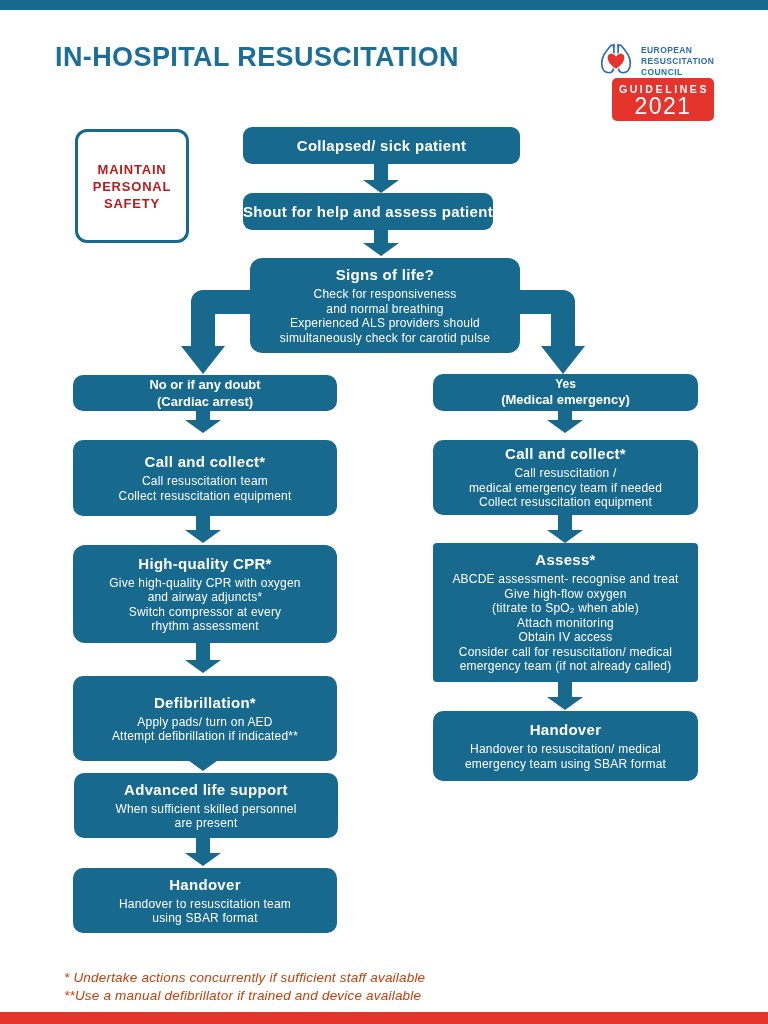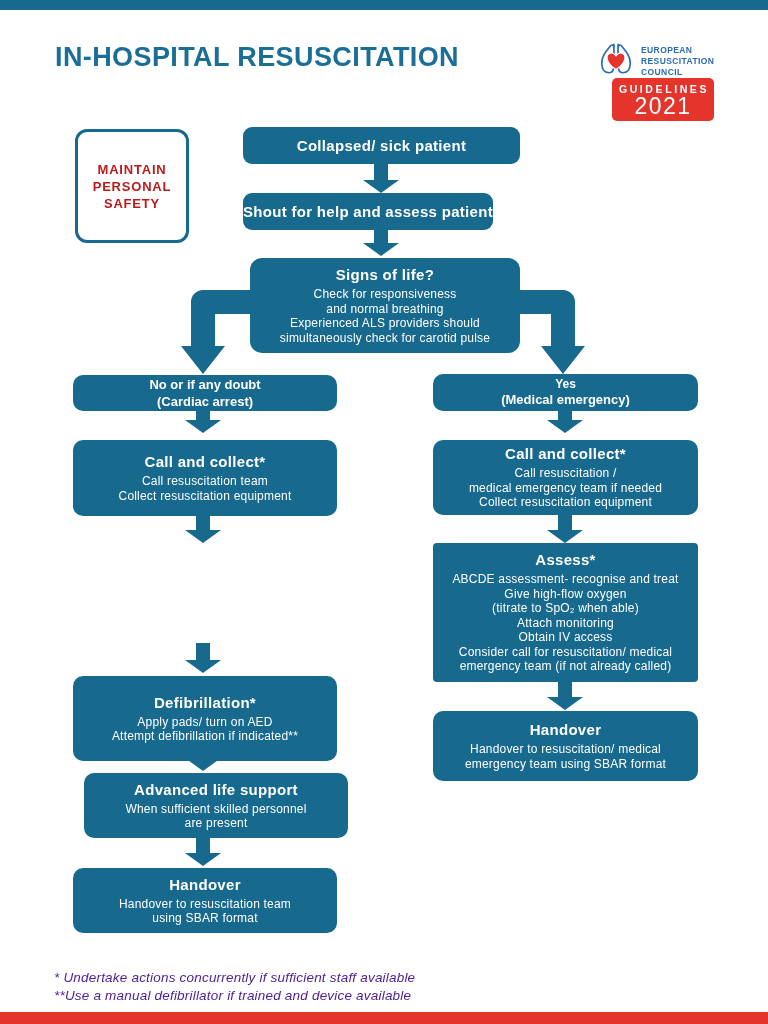--- a/index.html
+++ b/index.html
@@ -30,21 +30,21 @@
   .node-title.mb{margin-bottom:4px;}
   .yes-small{font-size:12px;font-weight:bold;line-height:13px;}
   .branch-line{font-size:13px;font-weight:bold;line-height:17px;}
   
   .arrow{position:absolute;width:36px;display:flex;flex-direction:column;align-items:center;}
   .arrow .shaft{width:14px;background:#17698E;}
   .arrow .head{width:0;height:0;border-left:18px solid transparent;
                border-right:18px solid transparent;border-top:13px solid #17698E;}
   .elbow{position:absolute;}
   
-  .footnotes{position:absolute;left:54px;top:969px;color:#4c1d95;font-style:italic;
+  .footnotes{position:absolute;left:64px;top:969px;color:#c2410c;font-style:italic;
              font-size:13.5px;line-height:18px;letter-spacing:.2px;}
 </style>
 </head>
 <body>
 
 <div class="canvas">
 
   <div class="bar-top"></div>
 
   <div class="page-title">IN-HOSPITAL RESUSCITATION</div>
@@ -139,20 +139,27 @@
 
   <div class="arrow" style="left:185px;top:516px;">
     <div class="shaft" style="height:14px;"></div>
       <div class="head"></div>
   </div>
   <div class="arrow" style="left:547px;top:515px;">
     <div class="shaft" style="height:15px;"></div>
       <div class="head"></div>
   </div>
 
+  <div class="node" style="left:73px;top:545px;width:264px;height:98px;border-radius:12px;">
+    <div class="node-title mb">High-quality CPR*</div>
+    <div class="node-line">Give high-quality CPR with oxygen</div>
+    <div class="node-line">and airway adjuncts*</div>
+    <div class="node-line">Switch compressor at every</div>
+    <div class="node-line">rhythm assessment</div>
+  </div>
 
   <div class="node" style="left:433px;top:543px;width:265px;height:139px;border-radius:4px;">
     <div class="node-title mb">Assess*</div>
     <div class="node-line">ABCDE assessment- recognise and treat</div>
     <div class="node-line">Give high-flow oxygen</div>
     <div class="node-line">(titrate to SpO₂ when able)</div>
     <div class="node-line">Attach monitoring</div>
     <div class="node-line">Obtain IV access</div>
     <div class="node-line">Consider call for resuscitation/ medical</div>
     <div class="node-line">emergency team (if not already called)</div>
@@ -177,21 +184,21 @@
     <div class="node-title mb">Handover</div>
     <div class="node-line">Handover to resuscitation/ medical</div>
     <div class="node-line">emergency team using SBAR format</div>
   </div>
 
   <div class="arrow" style="left:185px;top:742px;">
     <div class="shaft" style="height:16px;"></div>
       <div class="head"></div>
   </div>
 
-  <div class="node" style="left:84px;top:773px;width:264px;height:65px;">
+  <div class="node" style="left:74px;top:773px;width:264px;height:65px;">
     <div class="node-title mb">Advanced life support</div>
     <div class="node-line">When sufficient skilled personnel</div>
     <div class="node-line">are present</div>
   </div>
 
   <div class="arrow" style="left:185px;top:838px;">
     <div class="shaft" style="height:15px;"></div>
       <div class="head"></div>
   </div>
 

